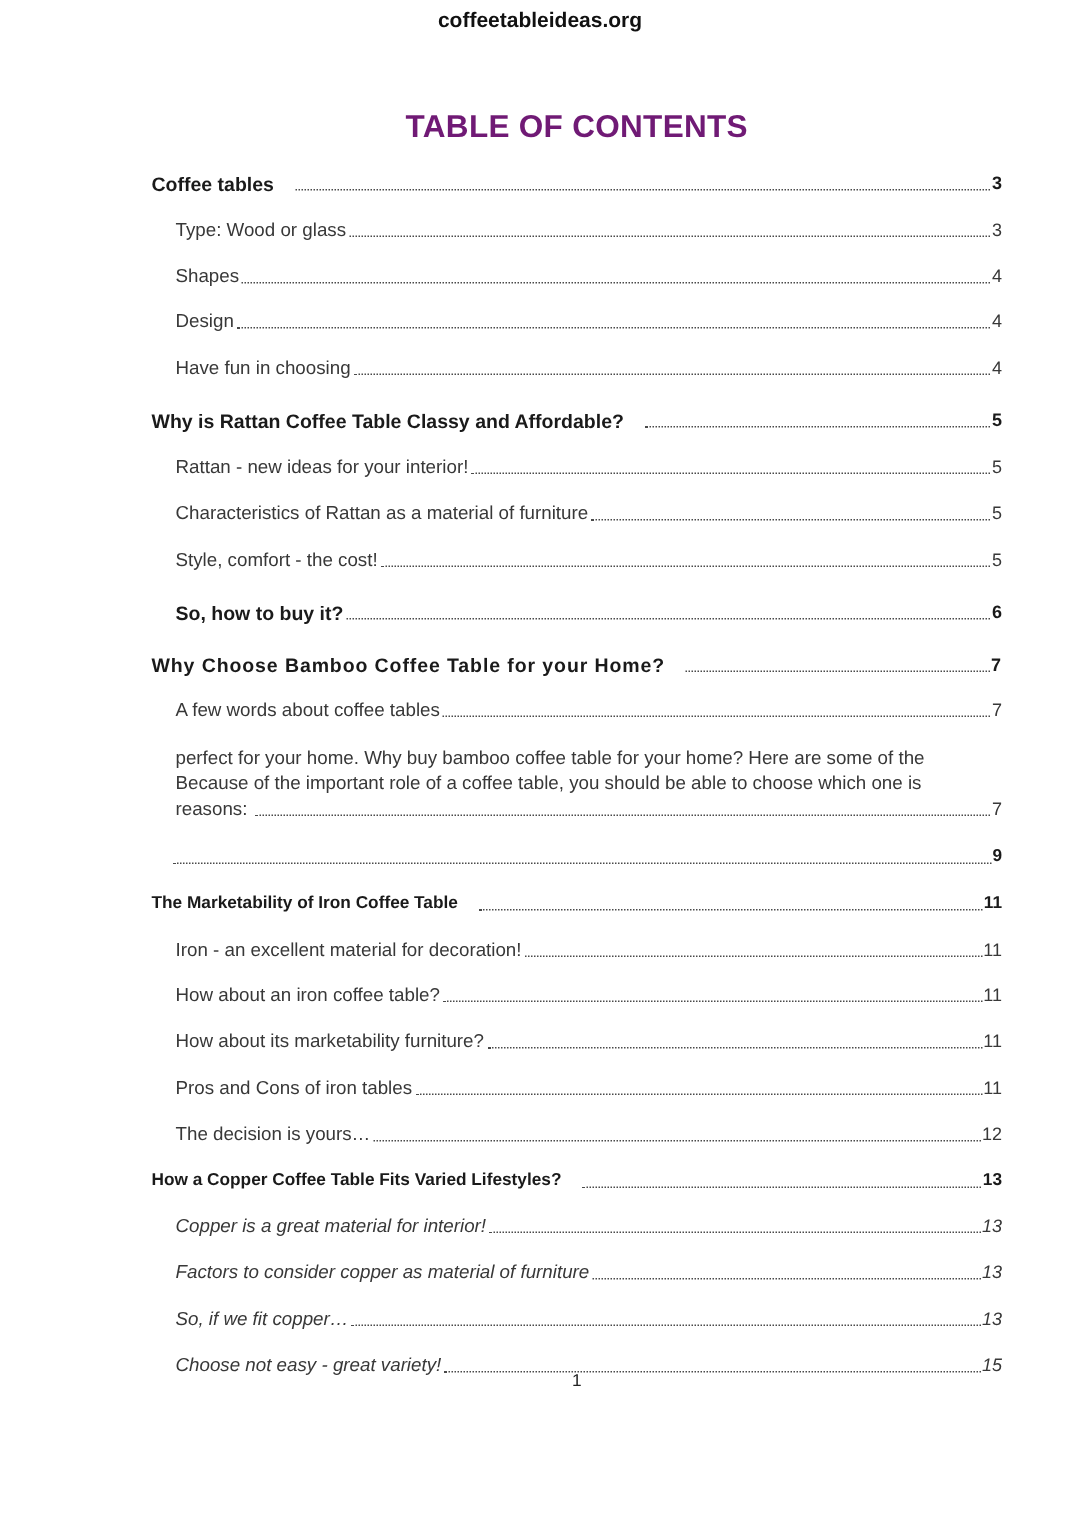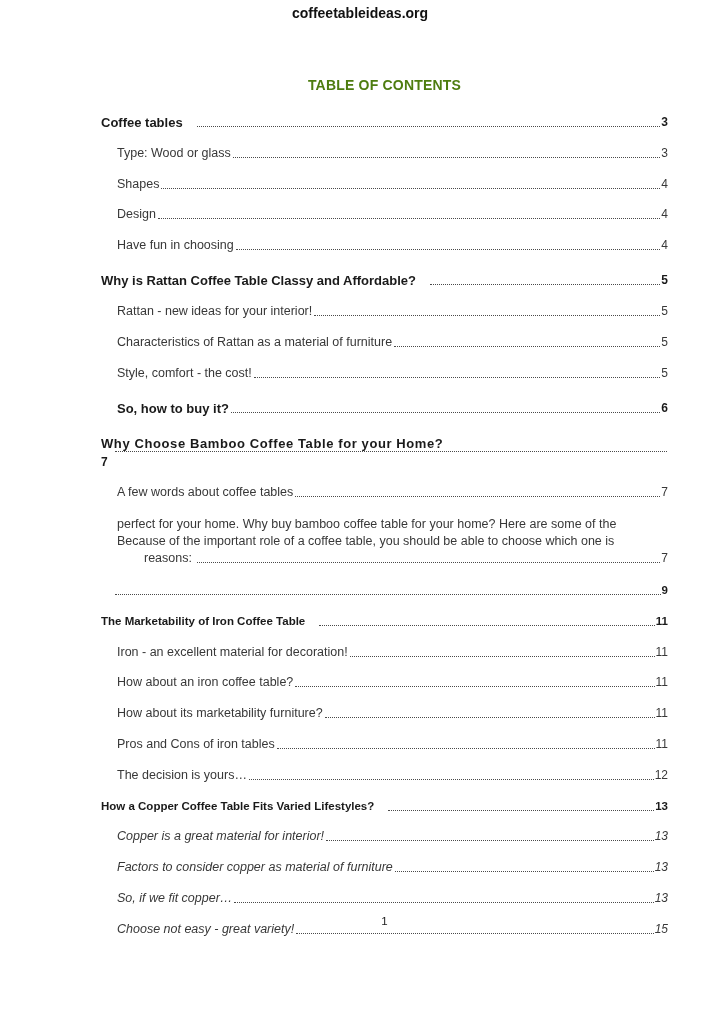--- a/index.html
+++ b/index.html
@@ -19,23 +19,23 @@
     color: #111;
     padding-top: 5px;
     line-height: 17px;
   }
   .doc {
     padding: 0 52px 0 101px;
   }
   .title {
     text-align: center;
     font-weight: bold;
-    font-size: 14px;
+    font-size: 21px;
     letter-spacing: 0.2px;
-    color: #4d7c0f;
+    color: #701a75;
     margin-top: 53px;
     margin-bottom: 20px;
     line-height: 20px;
   }
   .row {
     display: flex;
     line-height: 15px;
     font-size: 12.5px;
     margin-bottom: 15.8px;
   }
@@ -46,26 +46,26 @@
     border-bottom: 1.5px dotted #4a4a4a;
     margin: 0 1px 3px 2px;
   }
   .pg { font-size: 12px; white-space: nowrap; }
   .L2 { padding-left: 16px; }
   .b { font-weight: bold; color: #1a1a1a; }
   .b .pg { font-weight: bold; }
   .big { font-size: 13px; margin-top: 20px; }
   .sm  { font-size: 11.5px; }
   .sm .pg { font-size: 11.5px; }
-  .spread { letter-spacing: 0.6px; flex-direction: column; }
+  .spread { letter-spacing: 0.6px; }
   .it { font-style: italic; }
   .hgap .leader { margin-left: 14px; }
   .para { display: block; }
   .para .plines { line-height: 17px; }
-  .para .lastline { display: flex; line-height: 17px; margin-left: 27px; }
+  .para .lastline { display: flex; line-height: 17px; }
   .para .lastline .leader { margin-bottom: 4px; }
   .footer {
     position: absolute;
     top: 915px;
     left: 101px;
     right: 52px;
     text-align: center;
     font-size: 11.5px;
     color: #222;
   }

